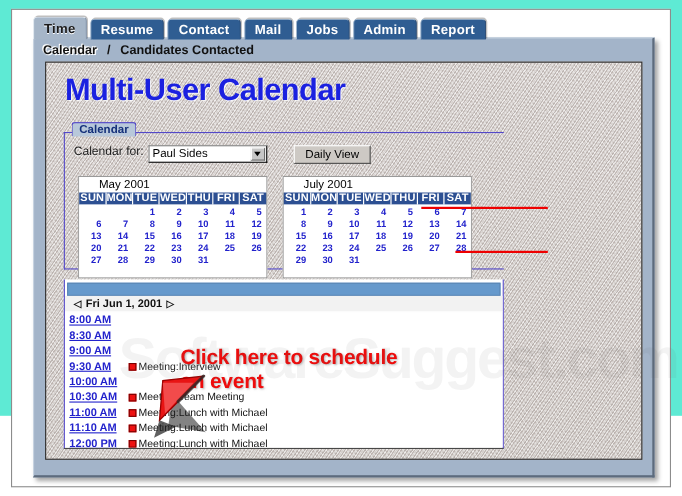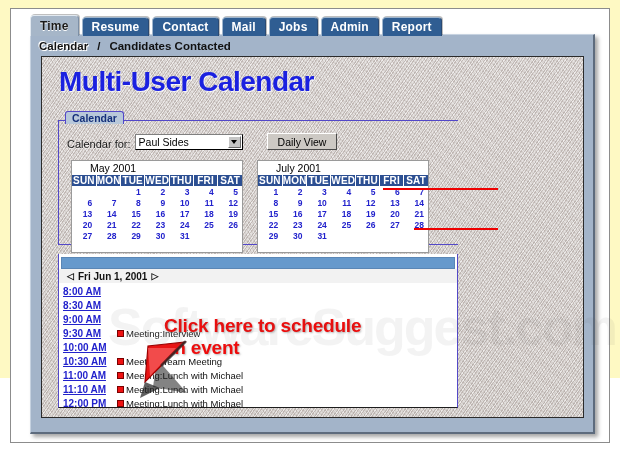--- a/index.html
+++ b/index.html
@@ -8,21 +8,21 @@
     width: 620px; height: 451px;
     overflow: hidden;
     background: #ffffff;
     font-family: "Liberation Sans", sans-serif;
   }
 
   
   #page {
     position: relative;
     width: 620px; height: 378px;
-    background: #fef9c3;
+    background: #5eead4;
   }
 
   
   #outer-frame {
     position: absolute;
     left: 10px; top: 8px;
     width: 600px; height: 435px;
     border: 1px solid #8c8c8c;
     background: #ffffff;
   }
@@ -145,21 +145,21 @@
     border: 1px solid #5348c8;
     border-bottom: none;
     border-radius: 3px 3px 0 0;
   }
 
   
   #cal-toolbar {
     position: absolute;
     left: 8px; top: 11px;
     height: 18px;
-    display: flex; align-items: flex-end;
+    display: flex; align-items: flex-start;
   }
   #cal-for-label {
     font-size: 11px; color: #1a1a1a;
     margin-right: 4px;
     white-space: nowrap;
     text-shadow: 0 1px 0 rgba(255,255,255,.6);
   }
   .select-box {
     position: relative;
     width: 108px; height: 16px;

